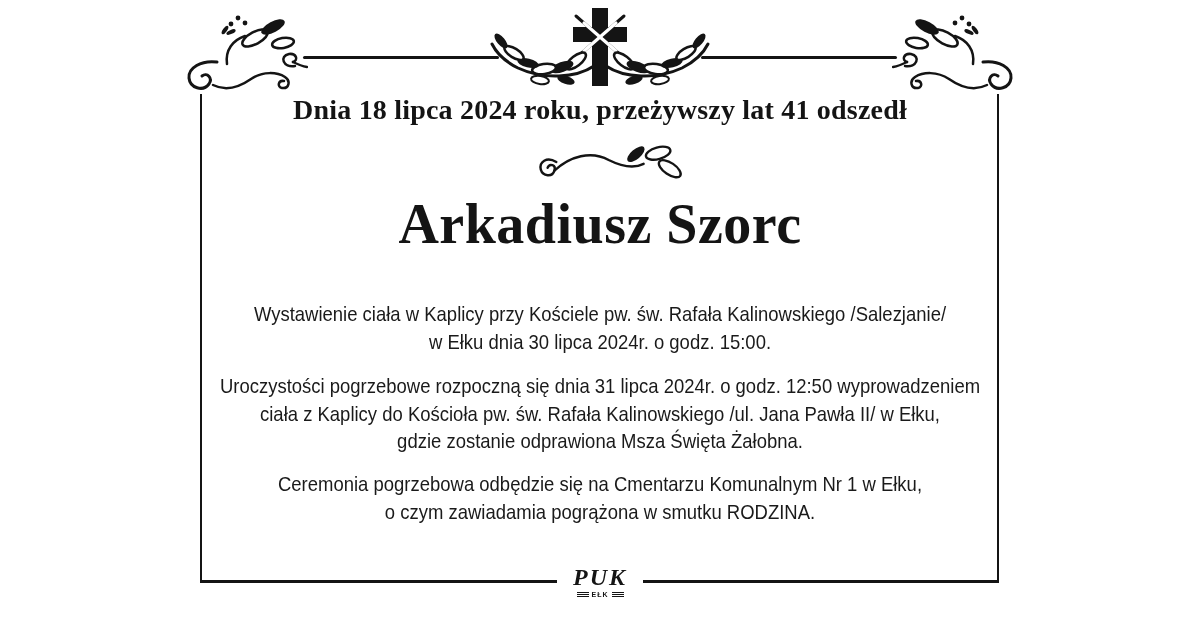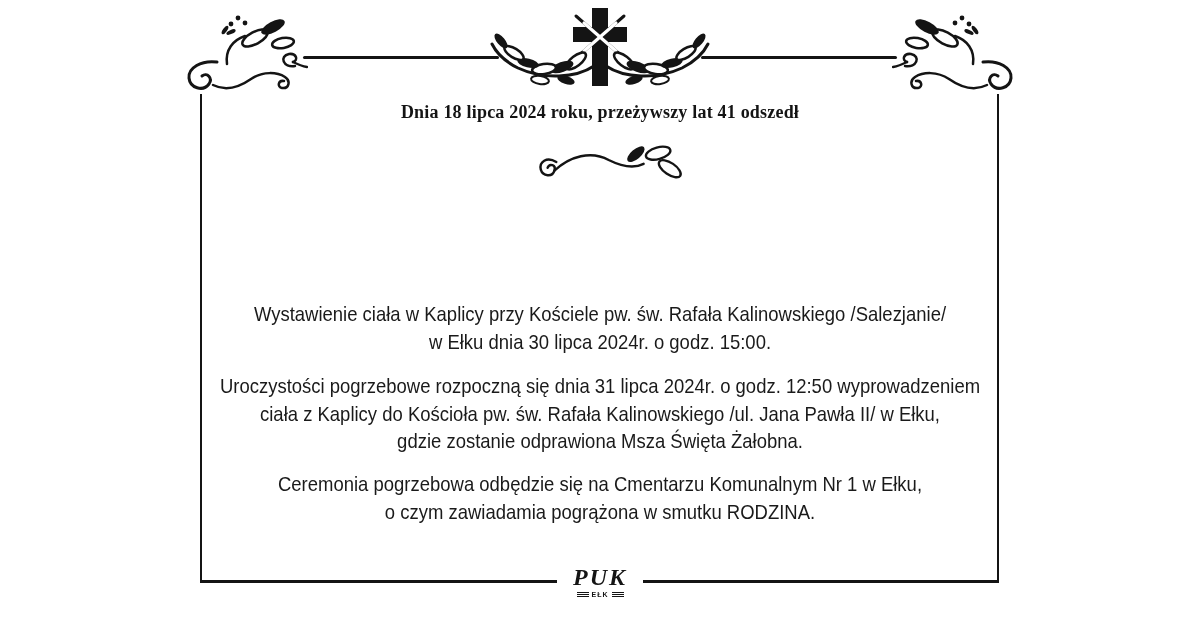--- a/index.html
+++ b/index.html
@@ -16,21 +16,21 @@
   .rule-left  { left:303px; width:196px; }
   .rule-right { left:701px; width:196px; }
 
   
   .frame { position:absolute; left:200px; top:94px; width:799px; height:489px;
            border-left:2px solid #141414; border-right:2px solid #141414;
            border-bottom:3px solid #141414; }
 
   
   .txt { position:absolute; left:0; right:0; text-align:center; }
-  .intro { top:102px; font-size:18px; font-weight:700; letter-spacing:0.2px; }
+  .intro { top:94px; font-size:28px; font-weight:700; letter-spacing:0.2px; }
   .divider-flourish { position:absolute; left:535px; top:136px; width:160px; height:48px; }
   .name { top:192px; font-size:56px; font-weight:700; letter-spacing:0.5px; }
   .para { font-family:"Liberation Sans", sans-serif; font-size:21px; line-height:27.5px;
           white-space:pre-line; transform:scaleX(0.88); transform-origin:center top;
           color:#1a1a1a; }
   .para1 { top:300px; }
   .para2 { top:372px; }
   .para3 { top:470px; }
 
   
@@ -125,20 +125,21 @@
   <svg class="divider-flourish" viewBox="0 0 165 48">
     <g fill="none" stroke="#141414" stroke-width="2.5" stroke-linecap="round">
       <path d="M22,26 C12,20 4,26 6,34 C8,41 18,42 20,35 C22,29 15,27 13,32"></path>
       <path d="M20,35 C36,20 58,14 76,24 C90,31 102,33 112,28"></path>
     </g>
     <ellipse cx="104" cy="18" rx="11" ry="5" fill="#141414" transform="rotate(-40 104 18)"></ellipse>
     <ellipse cx="127" cy="17" rx="13" ry="6" fill="#ffffff" stroke="#141414" stroke-width="2.4" transform="rotate(-15 127 17)"></ellipse>
     <ellipse cx="139" cy="33" rx="13" ry="6" fill="#ffffff" stroke="#141414" stroke-width="2.4" transform="rotate(34 139 33)"></ellipse>
   </svg>
 
+  <h1 class="txt name">Arkadiusz Szorc</h1>
 
   <p class="txt para para1">Wystawienie ciała w Kaplicy przy Kościele pw. św. Rafała Kalinowskiego /Salezjanie/
 w Ełku dnia 30 lipca 2024r. o godz. 15:00.</p>
   <p class="txt para para2">Uroczystości pogrzebowe rozpoczną się dnia 31 lipca 2024r. o godz. 12:50 wyprowadzeniem
 ciała z Kaplicy do Kościoła pw. św. Rafała Kalinowskiego /ul. Jana Pawła II/ w Ełku,
 gdzie zostanie odprawiona Msza Święta Żałobna.</p>
   <p class="txt para para3">Ceremonia pogrzebowa odbędzie się na Cmentarzu Komunalnym Nr 1 w Ełku,
 o czym zawiadamia pogrążona w smutku RODZINA.</p>
 
   <div class="logo">

